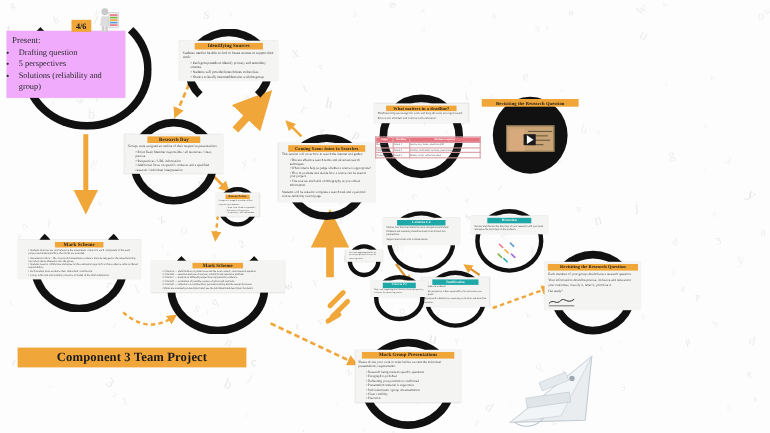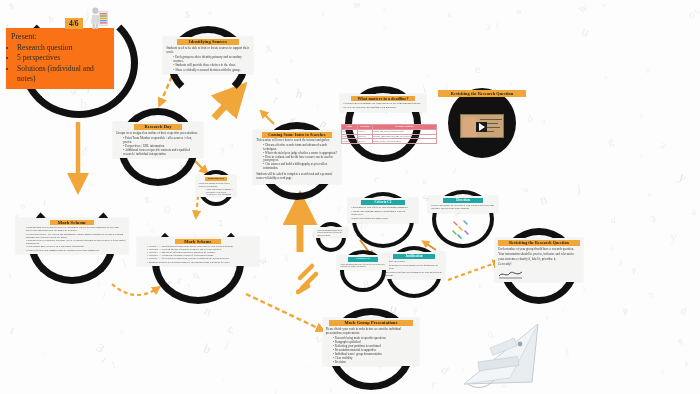--- a/index.html
+++ b/index.html
@@ -46,21 +46,21 @@
   .card-body li { margin:0; padding:0; }
   .card-body li:before { content:"\2022  "; }
 
   
   .tiny { filter:blur(.35px); }
 
   
   #hero-frame { left:20px; top:8px; width:118px; height:110px; }
   #hero-frame .ring { border-width:7px; border-top-color:transparent; }
   #hero-card {
-    top:28px; left:6px; width:108px; background:#f97316;
+    top:28px; left:6px; width:108px; background:#f0abfc;
     padding:4px 5px; font-size:7.6px; line-height:10.5px; color:#2b2b2b;
   }
   #hero-card .lead { font-size:8px; }
   #hero-card ul { margin-left:6px; }
 
   #date-badge {
     position:absolute; left:65px; top:18px; z-index:6;
     background:#f0a638; color:#222; font-size:7.5px; font-weight:bold;
     padding:1px 4px; font-family:"Liberation Serif",serif;
   }
@@ -350,23 +350,23 @@
       <line x1="2" y1="30" x2="12" y2="24"></line>
     </g>
   </svg>
 
   <div class="frame" id="hero-frame">
     <div class="ring"></div>
   </div>
   <div class="card" id="hero-card">
     <div class="lead">Present:</div>
     <ul>
-      <li>Research question</li>
+      <li>Drafting question</li>
       <li>5 perspectives</li>
-      <li>Solutions (individual and notes)</li>
+      <li>Solutions (reliability and group)</li>
     </ul>
   </div>
   <div id="date-badge">4/6</div>
   <svg id="figure-icon" viewBox="0 0 24 26">
     <circle cx="8" cy="5" r="3.4" fill="#c9c9c9"></circle>
     <path d="M4.6 9.5 h6.8 l1.4 9.5 h-9.6 z" fill="#dcdcdc"></path>
     <path d="M5 19 h2.6 v6 h-2.6 z M8.4 19 h2.6 v6 h-2.6 z" fill="#cfcfcf"></path>
     <rect x="12" y="6" width="9.5" height="15" fill="#eceff1" stroke="#bdbdbd" stroke-width=".5"></rect>
     <rect x="13" y="7.5" width="7.5" height="1.6" fill="#e8737f"></rect>
     <rect x="13" y="10" width="7.5" height="1.6" fill="#7cb342"></rect>
@@ -618,14 +618,17 @@
 
   <svg class="arrow" style="left:460px;top:318px;width:86px;height:72px" viewBox="0 0 86 72">
     <polygon points="4,66 78,6 72,64" fill="#e9edf0" stroke="#c3cbd1" stroke-width="1"></polygon>
     <polygon points="4,66 78,6 50,60" fill="#f2f5f7" stroke="#ccd3d8" stroke-width=".7"></polygon>
     <rect x="18" y="44" width="40" height="9" fill="#dfe5e9" stroke="#c3cbd1" stroke-width=".6" transform="rotate(-8 18 44)"></rect>
     <rect x="30" y="30" width="26" height="8" fill="#e4eaee" stroke="#c8d0d6" stroke-width=".6" transform="rotate(-22 30 30)"></rect>
     <circle cx="60" cy="26" r="2.4" fill="#9aa7b0"></circle>
     <path d="M8,66 C16,72 28,70 34,62" stroke="#b9c2c8" stroke-width="1" fill="none"></path>
   </svg>
 
+  <div id="title-bar">
+    <span id="title-text">Component 3 Team Project</span>
+  </div>
 
 </div>
 
 </body></html>

